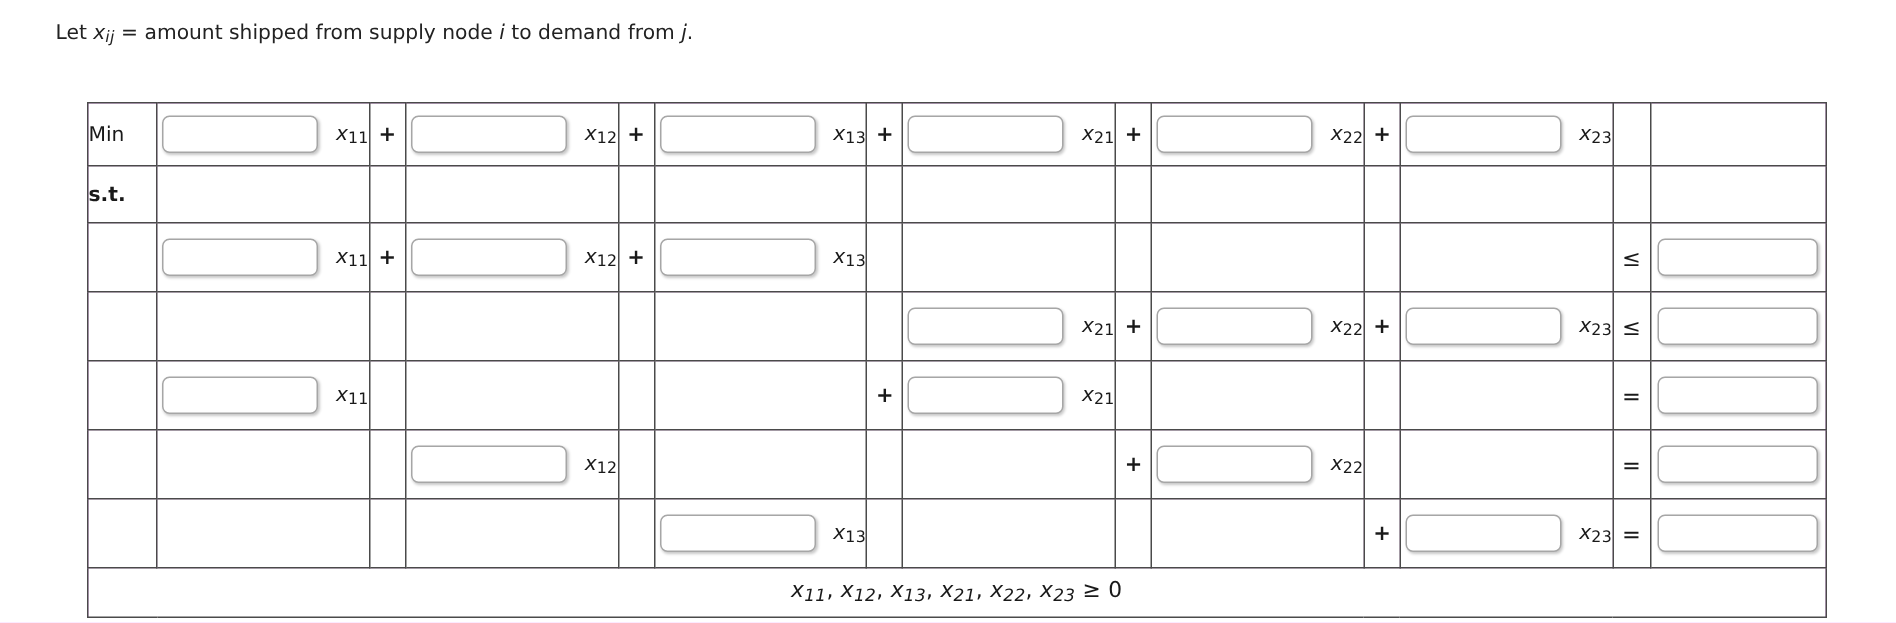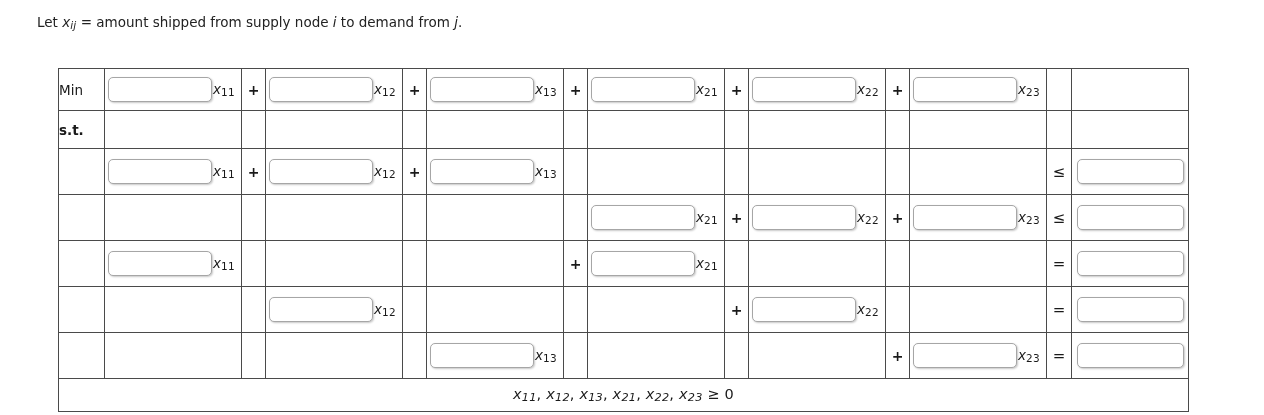--- a/index.html
+++ b/index.html
@@ -94,21 +94,21 @@
     outline: none;
     font-family: "DejaVu Sans", "Liberation Sans", sans-serif;
     font-size: 13px;
     padding: 0 4px;
   }
   .tbox.rhs {
     width: 107px;
   }
   .tlabel {
     font-size: 13.5px;
-    margin-left: 1px;
+    margin-left: 12px;
     white-space: nowrap;
   }
 
   .op-cell, .rel-cell {
     text-align: center;
     font-size: 14px;
     font-weight: 600;
   }
   .rel-cell {
     font-weight: 400;

